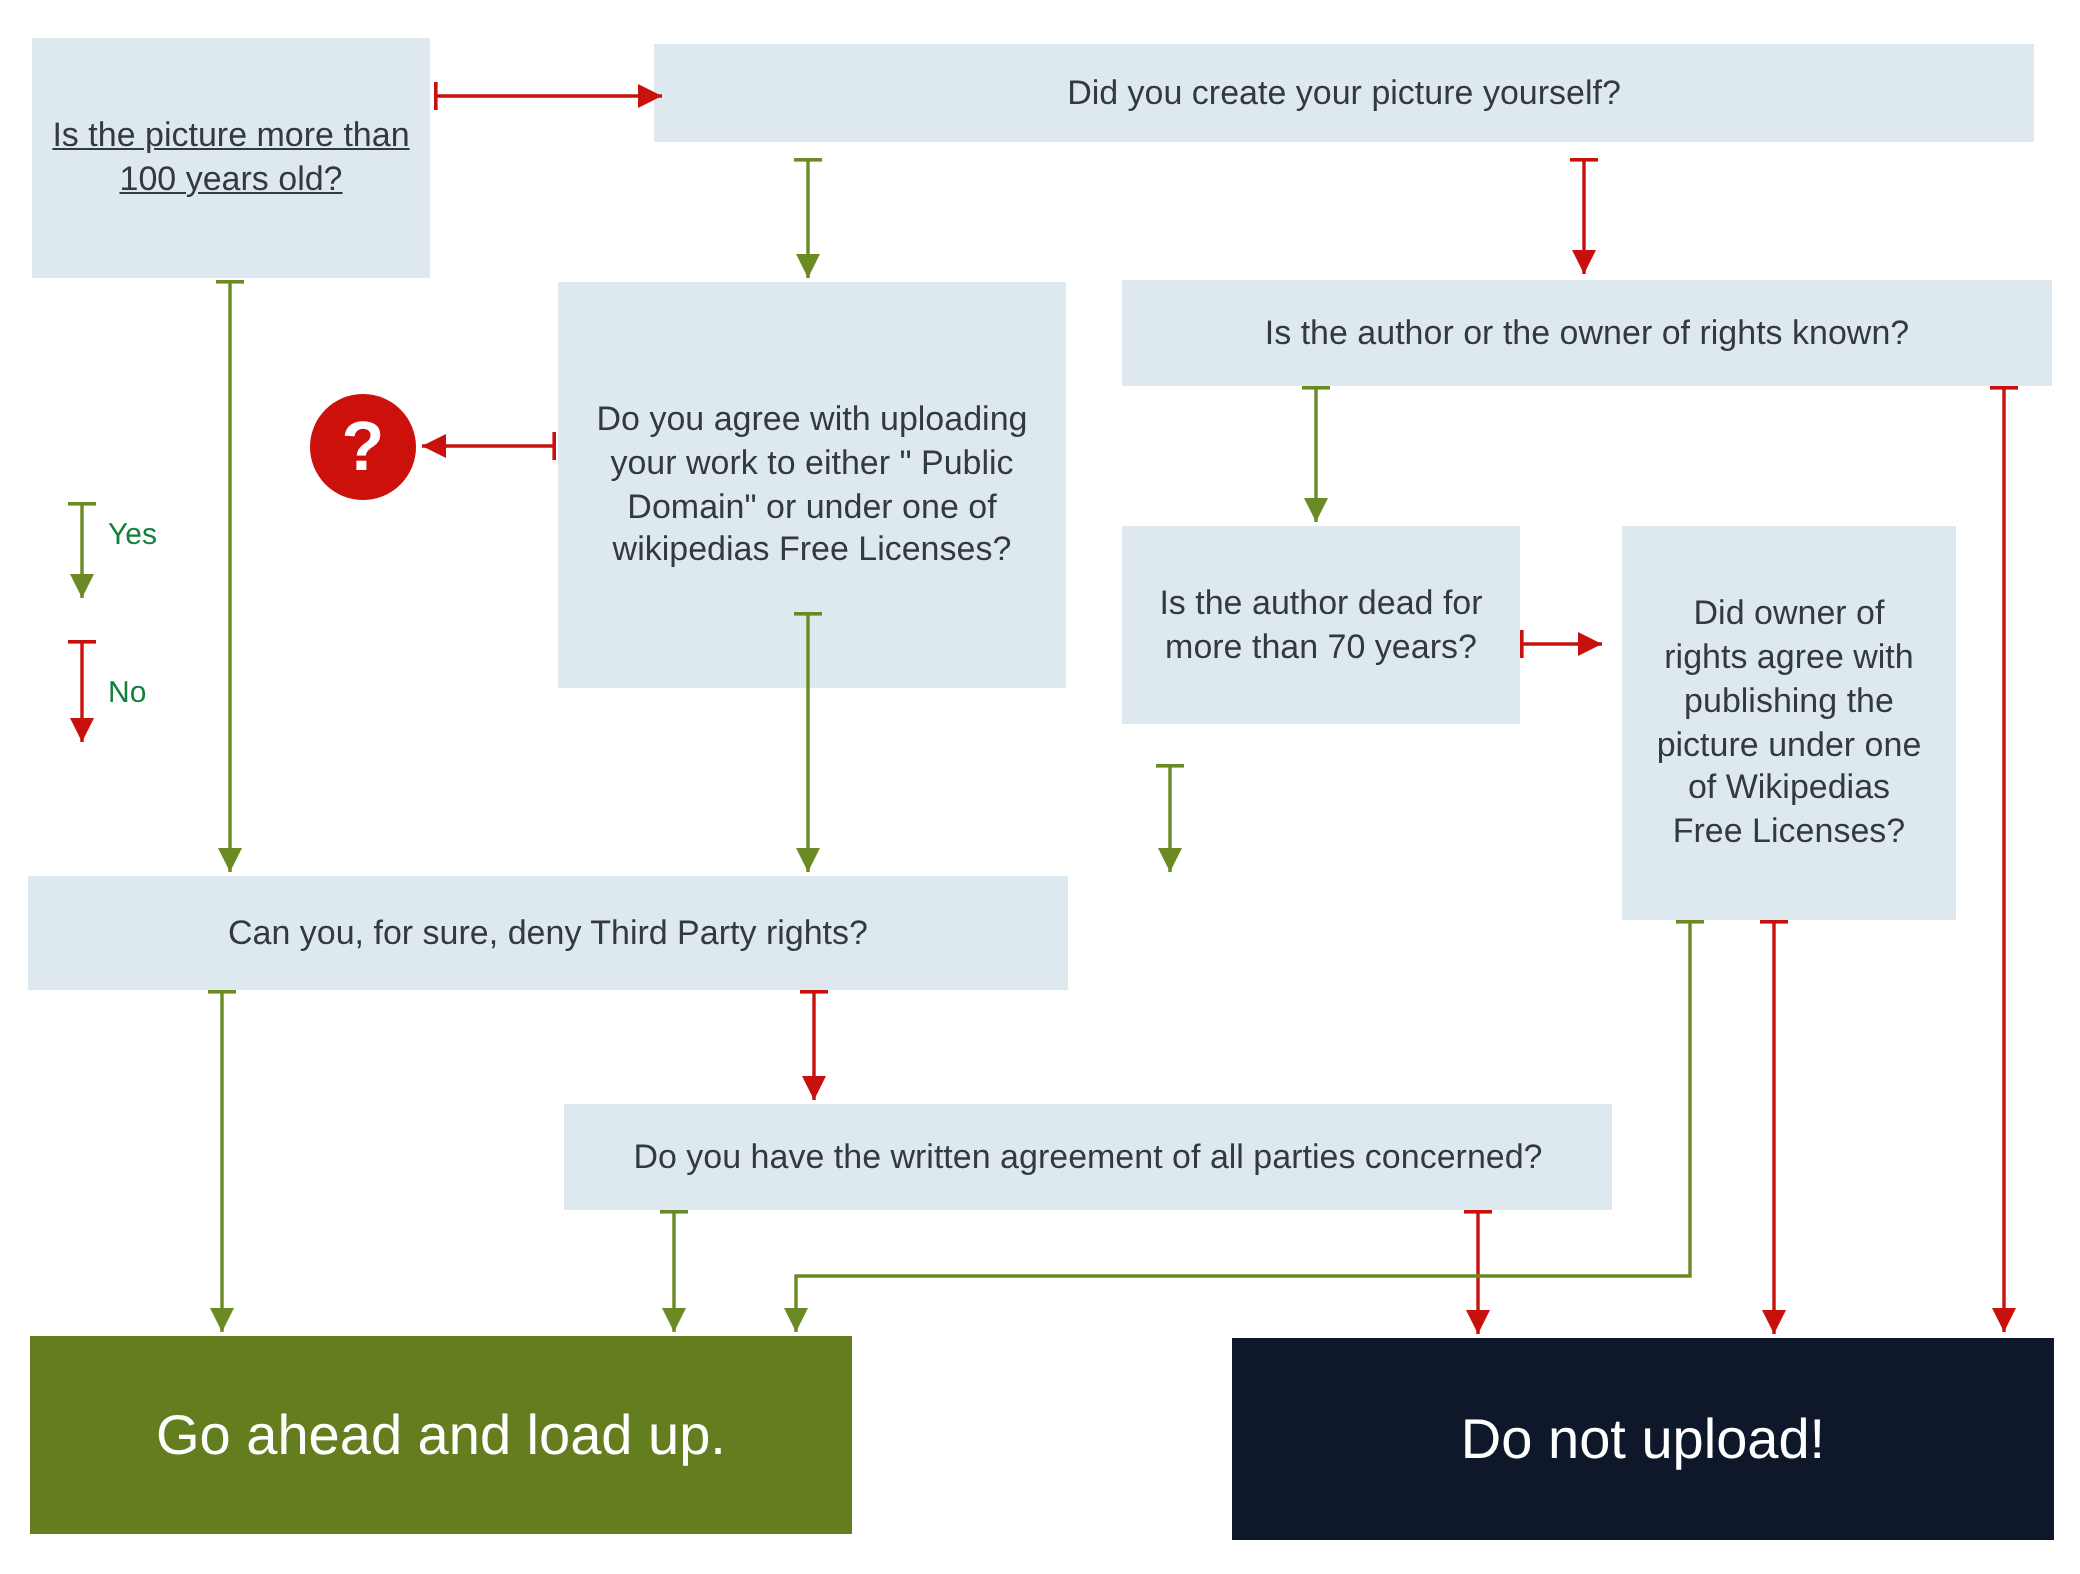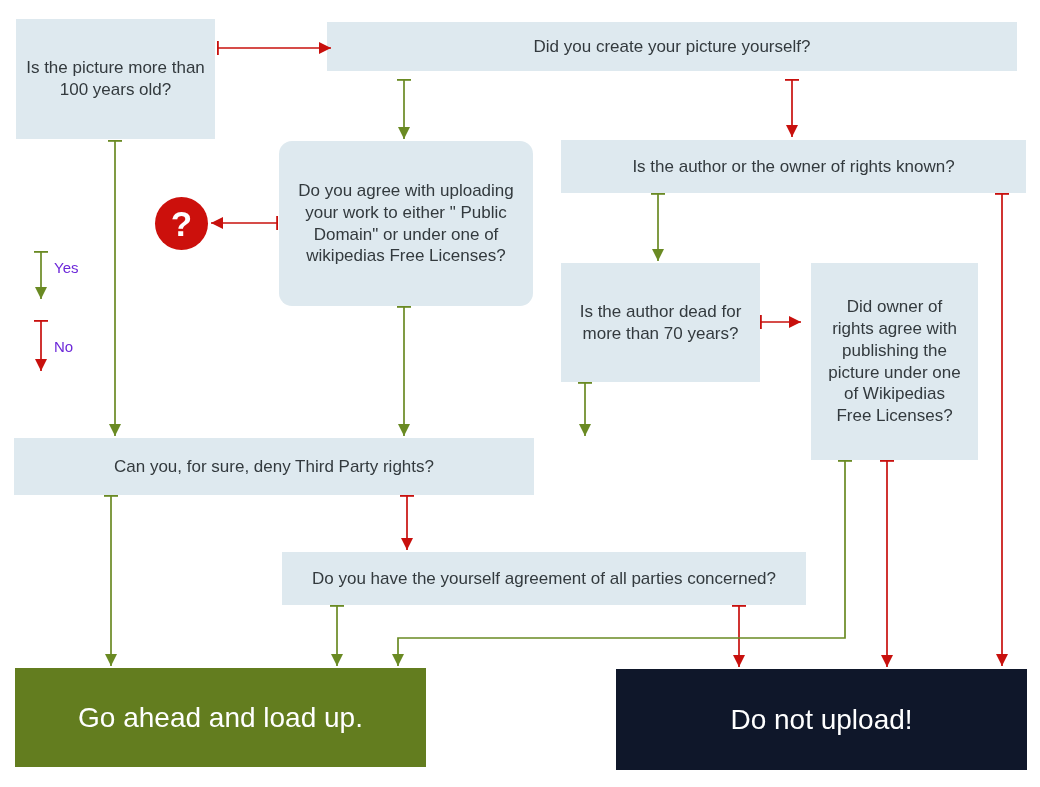--- a/index.html
+++ b/index.html
@@ -43,29 +43,29 @@
     background: #cc100c;
     color: #ffffff;
     font-size: 35px;
     font-weight: bold;
     display: flex;
     align-items: center;
     justify-content: center;
   }
   .legend-label {
     position: absolute;
-    color: #6d28d9;
+    color: #15803d;
     font-size: 15px;
   }
   
-  #n-picture-age        { left: 16px;  top: 19px;  width: 199px; height: 120px; padding: 0 8px; }
+  #n-picture-age        { left: 16px;  top: 19px;  width: 199px; height: 120px; padding: 0 8px; text-decoration: underline; }
   #n-create-yourself    { left: 327px; top: 22px;  width: 690px; height: 49px; }
-  #n-agree-upload       { left: 279px; top: 141px; width: 254px; height: 165px; padding: 0 8px; border-radius: 13px; }
+  #n-agree-upload       { left: 279px; top: 141px; width: 254px; height: 203px; padding: 0 8px; }
   #n-author-known       { left: 561px; top: 140px; width: 465px; height: 53px; }
-  #n-author-dead        { left: 561px; top: 263px; width: 199px; height: 119px; padding: 0 4px; }
+  #n-author-dead        { left: 561px; top: 263px; width: 199px; height: 99px; padding: 0 4px; }
   #n-owner-agree        { left: 811px; top: 263px; width: 167px; height: 197px; padding: 0 14px; }
   #n-third-party        { left: 14px;  top: 438px; width: 520px; height: 57px; }
   #n-written-agreement  { left: 282px; top: 552px; width: 524px; height: 53px; }
   #n-go-ahead           { left: 15px;  top: 668px; width: 411px; height: 99px; }
   #n-do-not-upload      { left: 616px; top: 669px; width: 411px; height: 101px; }
   #legend-yes-label     { left: 54px;  top: 259px; }
   #legend-no-label      { left: 54px;  top: 338px; }
   .connector-layer {
     position: absolute;
     left: 0; top: 0;
@@ -87,21 +87,21 @@
   <div class="node" id="n-agree-upload">Do you agree with uploading your work to either " Public Domain" or under one of wikipedias Free Licenses?</div>
 
   <div class="node" id="n-author-known">Is the author or  the owner of rights known?</div>
 
   <div class="node" id="n-author-dead">Is the author dead for more than 70 years?</div>
 
   <div class="node" id="n-owner-agree">Did owner of rights agree with publishing the picture under one of Wikipedias Free Licenses?</div>
 
   <div class="node" id="n-third-party">Can you, for sure, deny Third Party rights?</div>
 
-  <div class="node" id="n-written-agreement">Do you have the yourself agreement of all parties concerned?</div>
+  <div class="node" id="n-written-agreement">Do you have the written agreement of all parties concerned?</div>
 
   <div class="terminal go" id="n-go-ahead">Go ahead and load up.</div>
 
   <div class="terminal stop" id="n-do-not-upload">Do not upload!</div>
 
   <div class="help-circle">?</div>
 
   <span class="legend-label" id="legend-yes-label">Yes</span>
   <span class="legend-label" id="legend-no-label">No</span>
 

